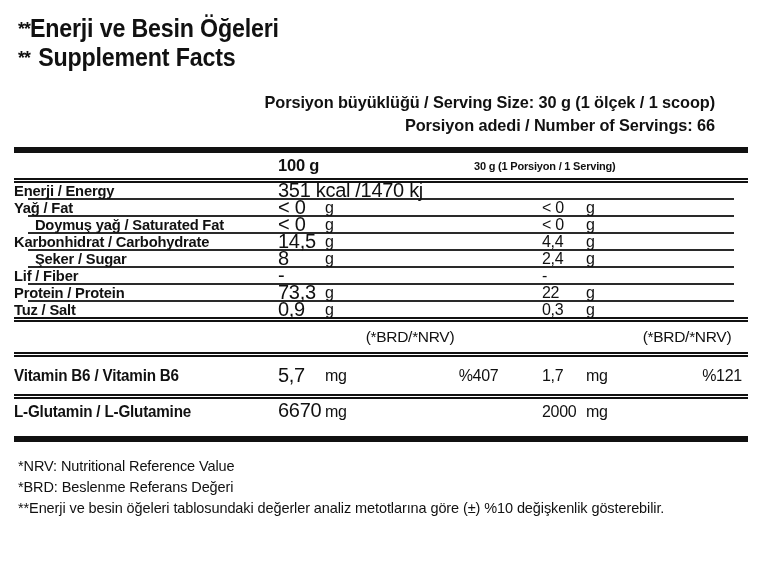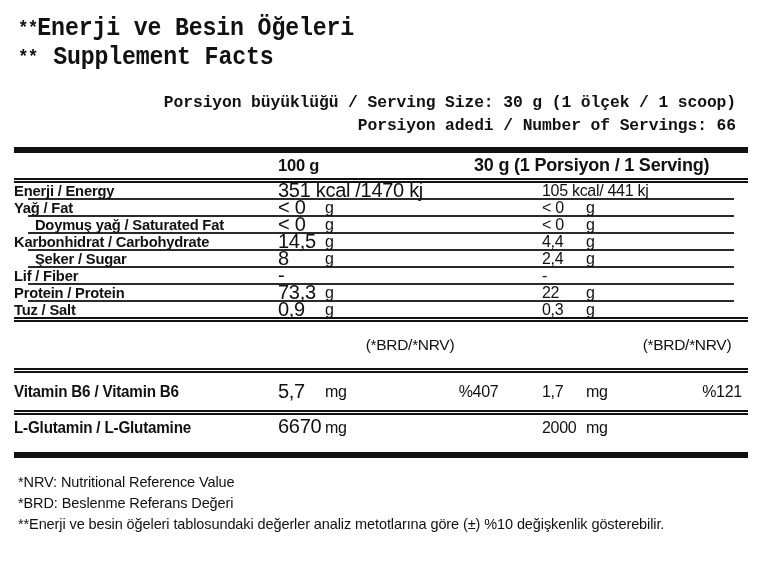--- a/index.html
+++ b/index.html
@@ -20,22 +20,21 @@
   .page {
     position: absolute;
     left: 0; top: 0;
     width: 762px;
     height: 564px;
     padding: 0;
   }
 
   
   .titles {
-    padding: 14px 4px 0 18px;
-    font-family: Liberation Mono, monospace;
+    padding: 14px 25px 0 18px;
   }
   .title-line {
     font-weight: bold;
     font-size: 25px;
     line-height: 29px;
     letter-spacing: -0.2px;
     white-space: nowrap;
     transform: scaleX(0.93);
     transform-origin: left center;
   }
@@ -159,27 +158,27 @@
   .head .h2 {
     width: 170px;
     flex: 0 0 170px;
     font-weight: bold;
     font-size: 16.5px;
     letter-spacing: -0.2px;
   }
   .head .h3 {
     flex: 1 1 auto;
     font-weight: bold;
-    font-size: 18px;
+    font-size: 11px;
     letter-spacing: -0.2px;
     padding-left: 26px;
   }
 
   .row.data { height: 15px; align-items: center; }
-  .row.nrvhead { height: 46px; align-items: center; }
+  .row.nrvhead { height: 30px; align-items: center; }
   .row.vit { height: 37px; align-items: center; }
   .row.glu { height: 37px; }
 
   .row.nrvhead .n-pad1 { width: 264px; flex: 0 0 264px; }
   .row.nrvhead .n-lbl1 {
     width: 264px;
     flex: 0 0 264px;
     text-align: center;
     font-size: 15.5px;
     letter-spacing: -0.3px;
@@ -234,21 +233,20 @@
   </div>
 
   <div class="rule-double"></div>
 
   <div class="tbl">
 
     <div class="row data">
       <div class="c-label">Enerji / Energy</div>
       <div class="c-v1 wide">351 kcal /1470 kj</div>
       <div class="c-p1"></div>
-      <div class="c-v2 wide">105 kcal/ 441 kj</div>
       <div class="c-p2"></div>
     </div>
     <div class="rule-thin"></div>
 
     <div class="row data">
       <div class="c-label">Yağ / Fat</div>
       <div class="c-v1">&lt; 0</div>
       <div class="c-u1">g</div>
       <div class="c-p1"></div>
       <div class="c-v2">&lt; 0</div>

